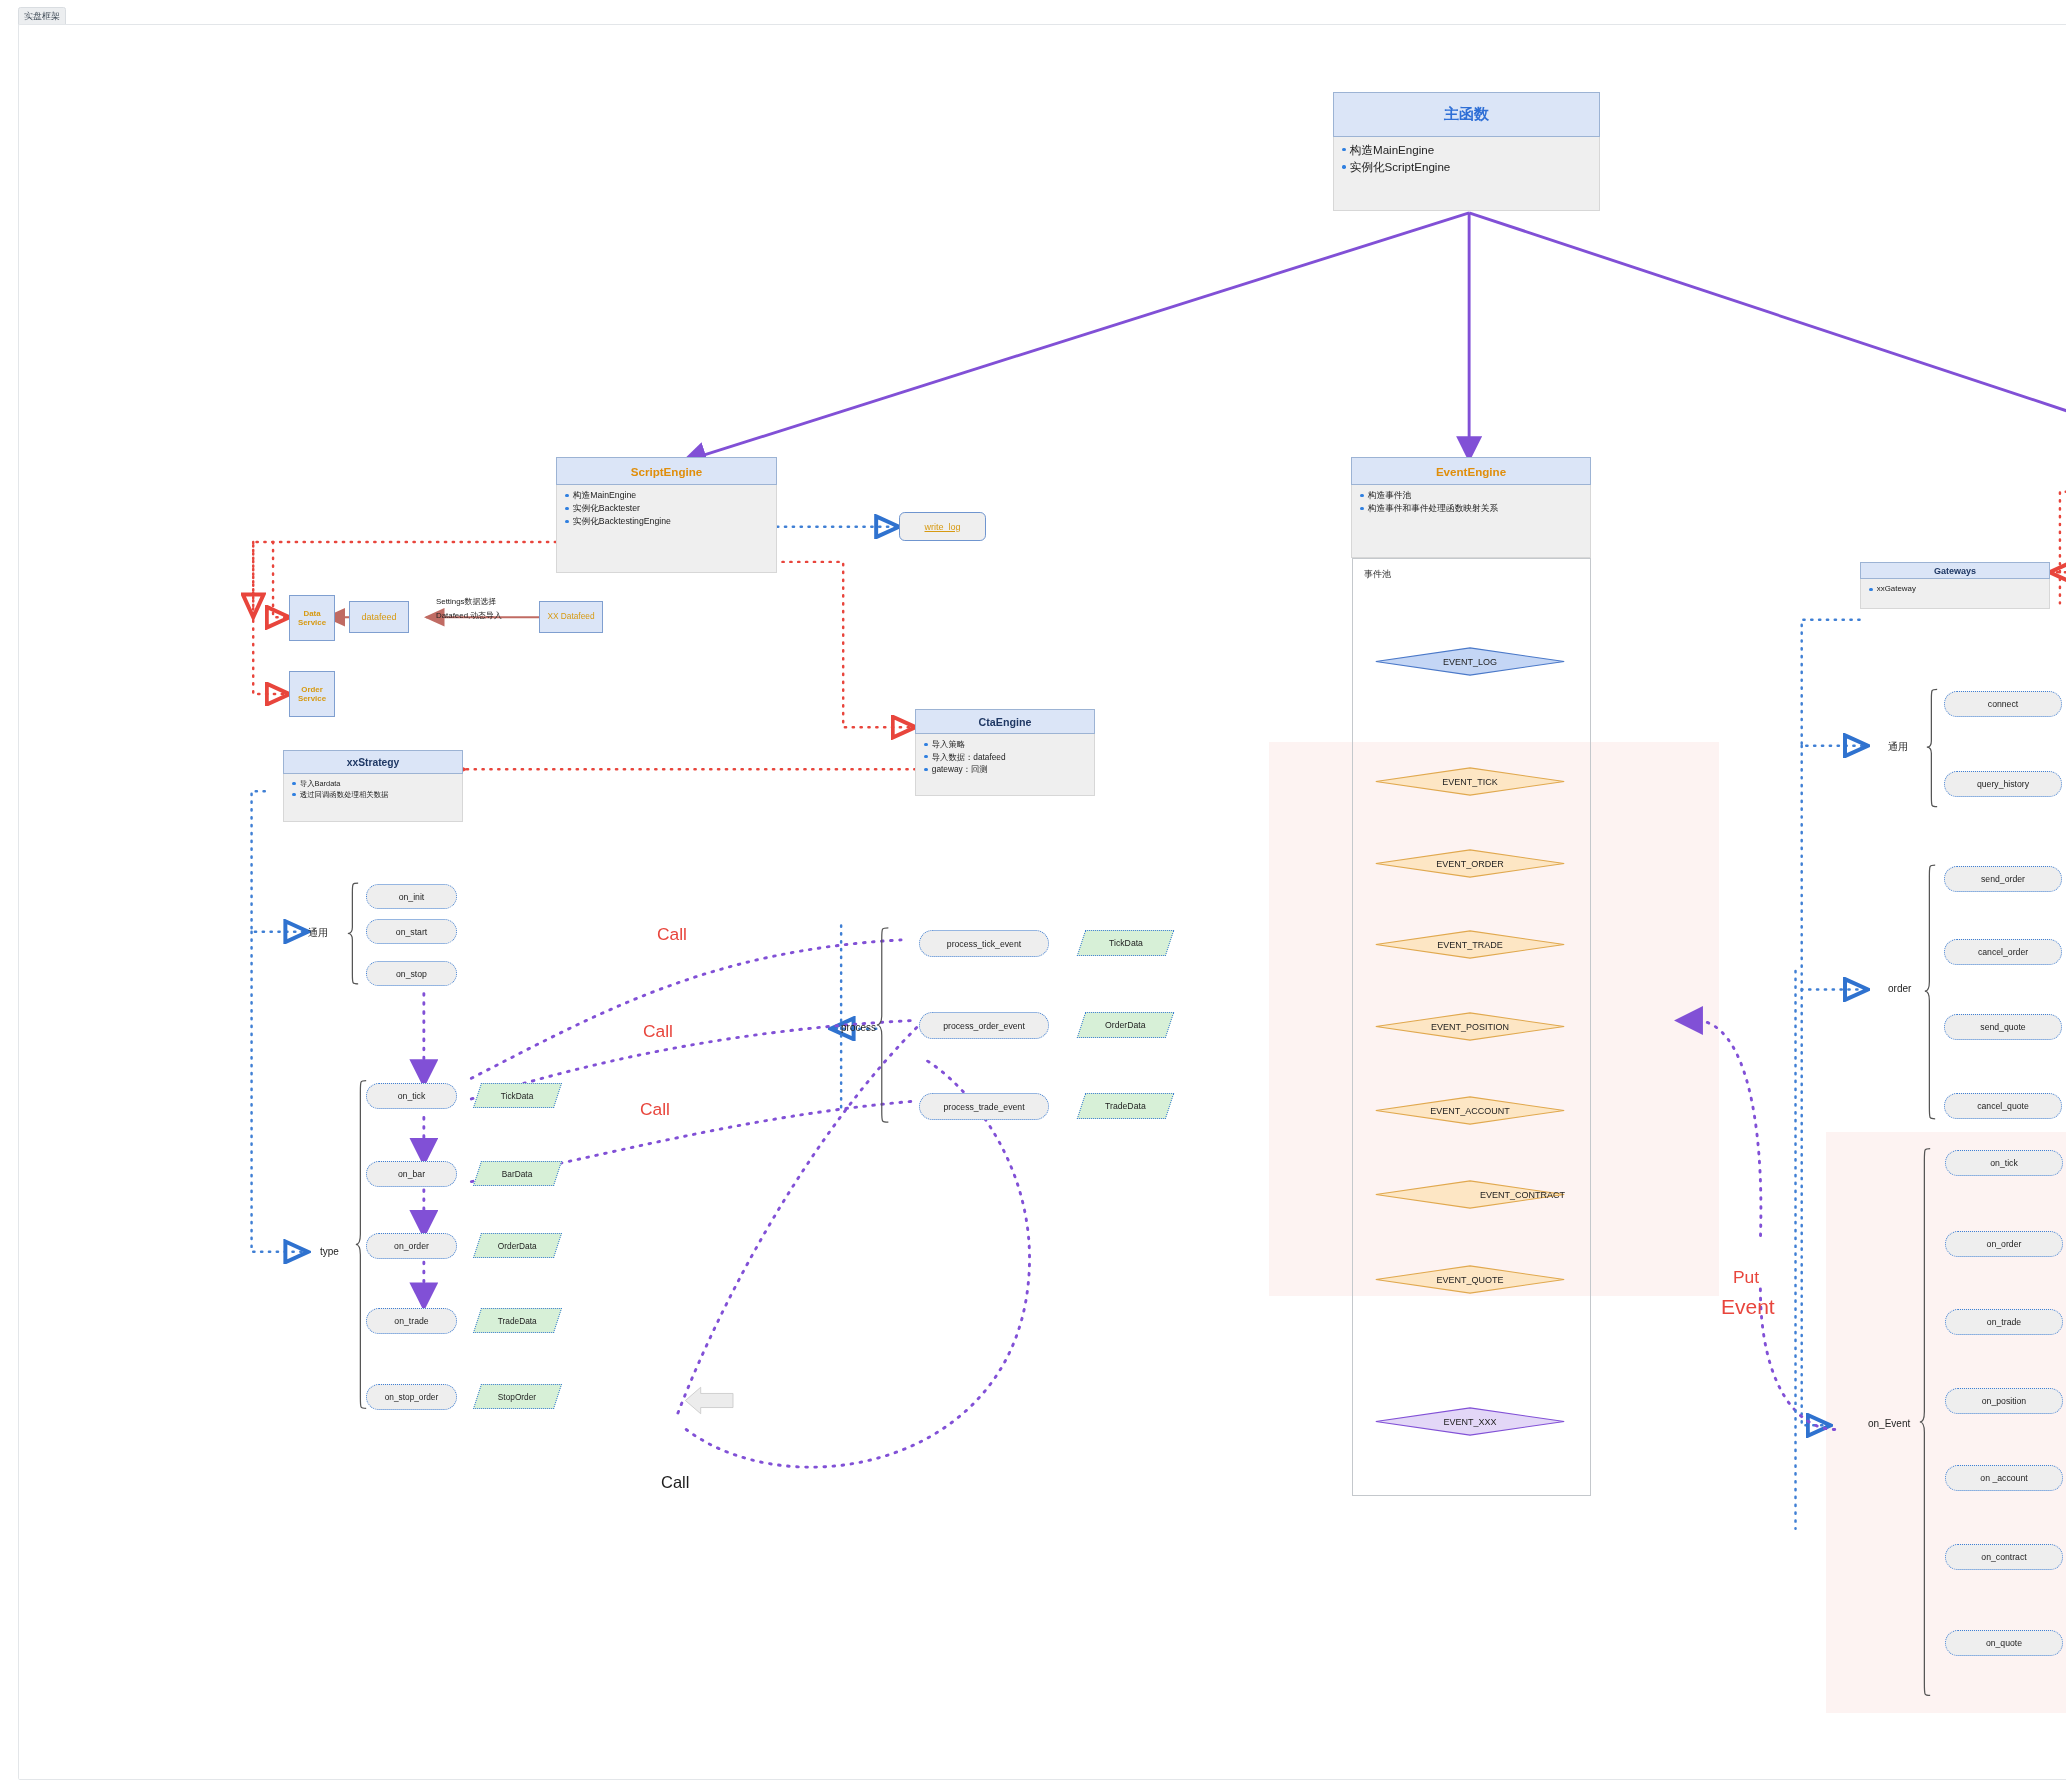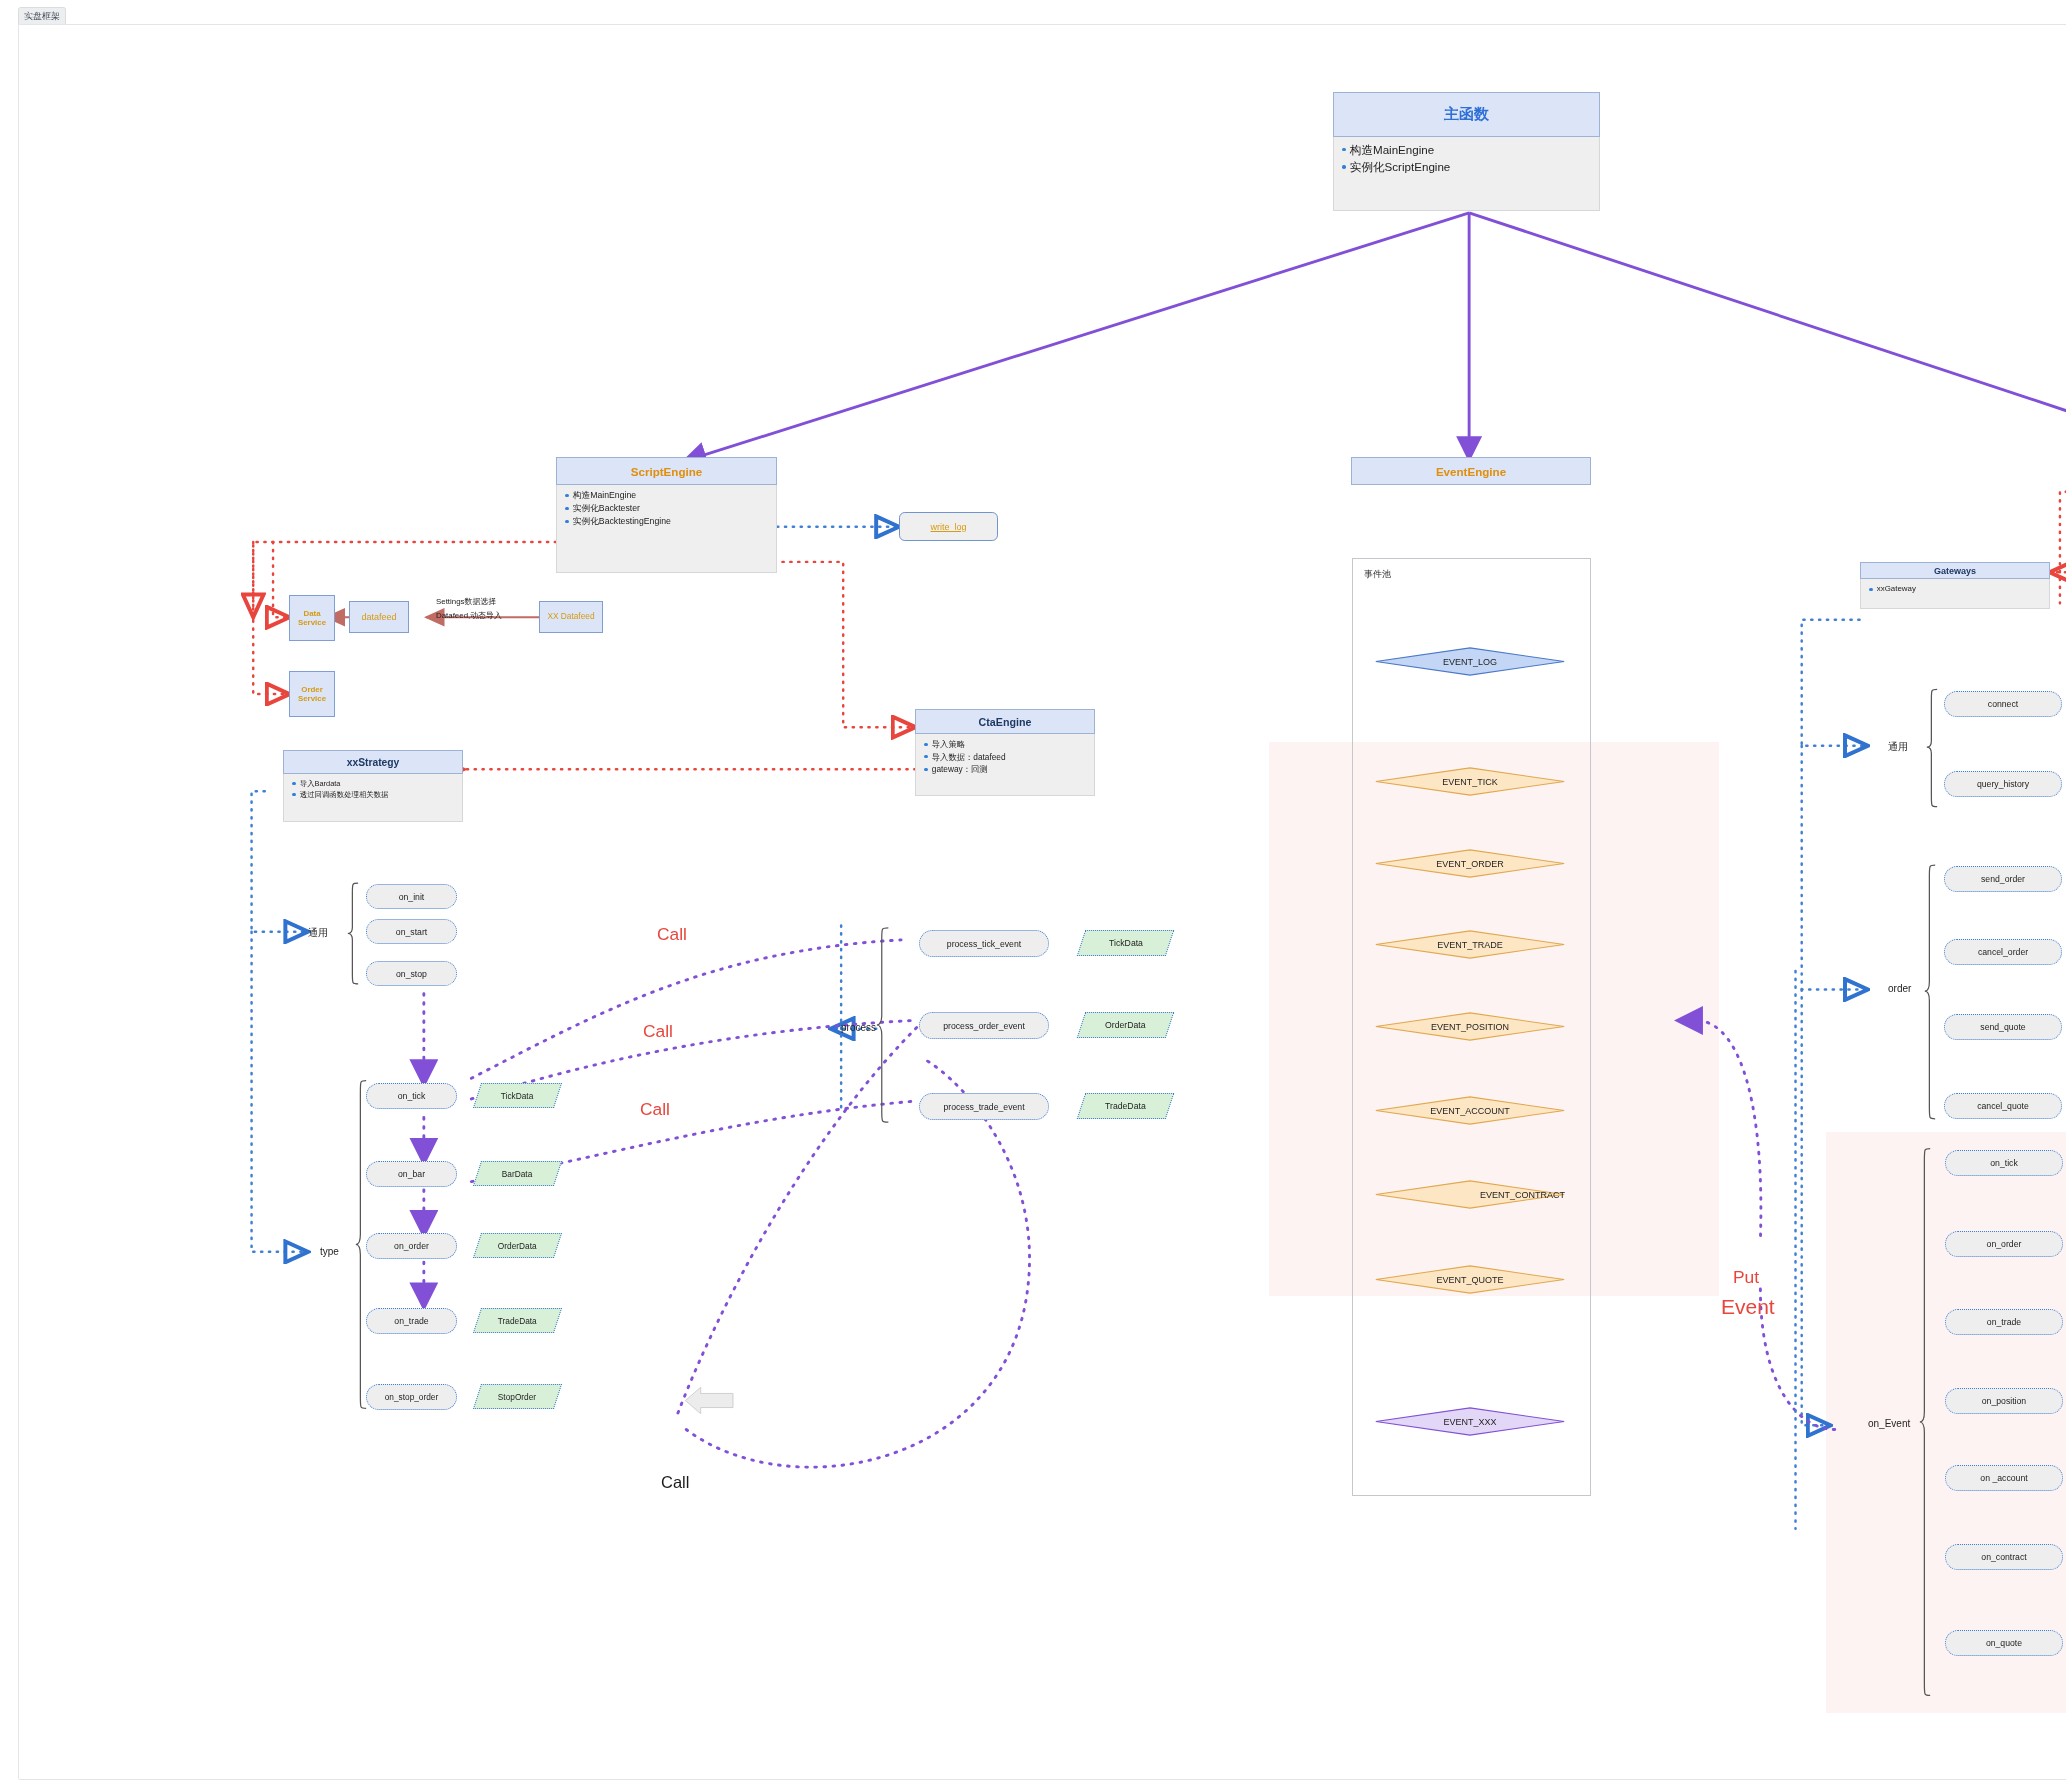--- a/index.html
+++ b/index.html
@@ -200,21 +200,21 @@
     </div>
     <div class="bd" style="height:88px;font-size:8.7px;">
       <ul>
         <li>构造MainEngine</li>
         <li>实例化Backtester</li>
         <li>实例化BacktestingEngine</li>
       </ul>
     </div>
   </div>
 
-  <div class="stad" style="left:899px;top:512px;width:99px;height:29px;font-size:9px;text-decoration:underline;">
+  <div class="stad" style="left:899px;top:512px;width:87px;height:29px;font-size:9px;text-decoration:underline;">
     <span>write_log</span>
   </div>
 
   <div class="rectnode" style="left:289px;top:595px;width:46px;height:46px;font-size:7.9px;">
     <span>Data<br>Service</span>
   </div>
 
   <div class="rectnode" style="left:289px;top:671px;width:46px;height:46px;font-size:7.9px;">
     <span>Order<br>Service</span>
   </div>
@@ -341,20 +341,26 @@
 
   <div class="lbl red" style="left:657px;top:924px;font-size:17.4px;">Call</div>
   <div class="lbl red" style="left:643px;top:1021px;font-size:17.4px;">Call</div>
   <div class="lbl red" style="left:640px;top:1099px;font-size:17.4px;">Call</div>
   <div class="lbl dark" style="left:661px;top:1473px;font-size:16.5px;">Call</div>
 
   <div class="uml" style="left:1351px;top:457px;width:240px;height:101px;">
     <div class="hd" style="height:28px;font-size:11.6px;color:#e08e0b;">
       <span>EventEngine</span>
     </div>
+    <div class="bd" style="height:73px;font-size:8.7px;">
+      <ul>
+        <li>构造事件池</li>
+        <li>构造事件和事件处理函数映射关系</li>
+      </ul>
+    </div>
   </div>
 
   <div class="pool" style="left:1352px;top:558px;width:239px;height:938px;"></div>
   <div class="pool-label" style="left:1364px;top:568px;font-size:9px;">事件池</div>
 
   <div class="diamond" style="left:1375px;top:647px;width:190px;height:29px;font-size:9px;">
     <svg width="190" height="29" viewBox="0 0 460 70">
       <polygon points="230,2 458,35 230,68 2,35" fill="#c4d6f5" stroke="#4a78c8" stroke-width="2.5"></polygon>
     </svg>
     <span>EVENT_LOG</span>

